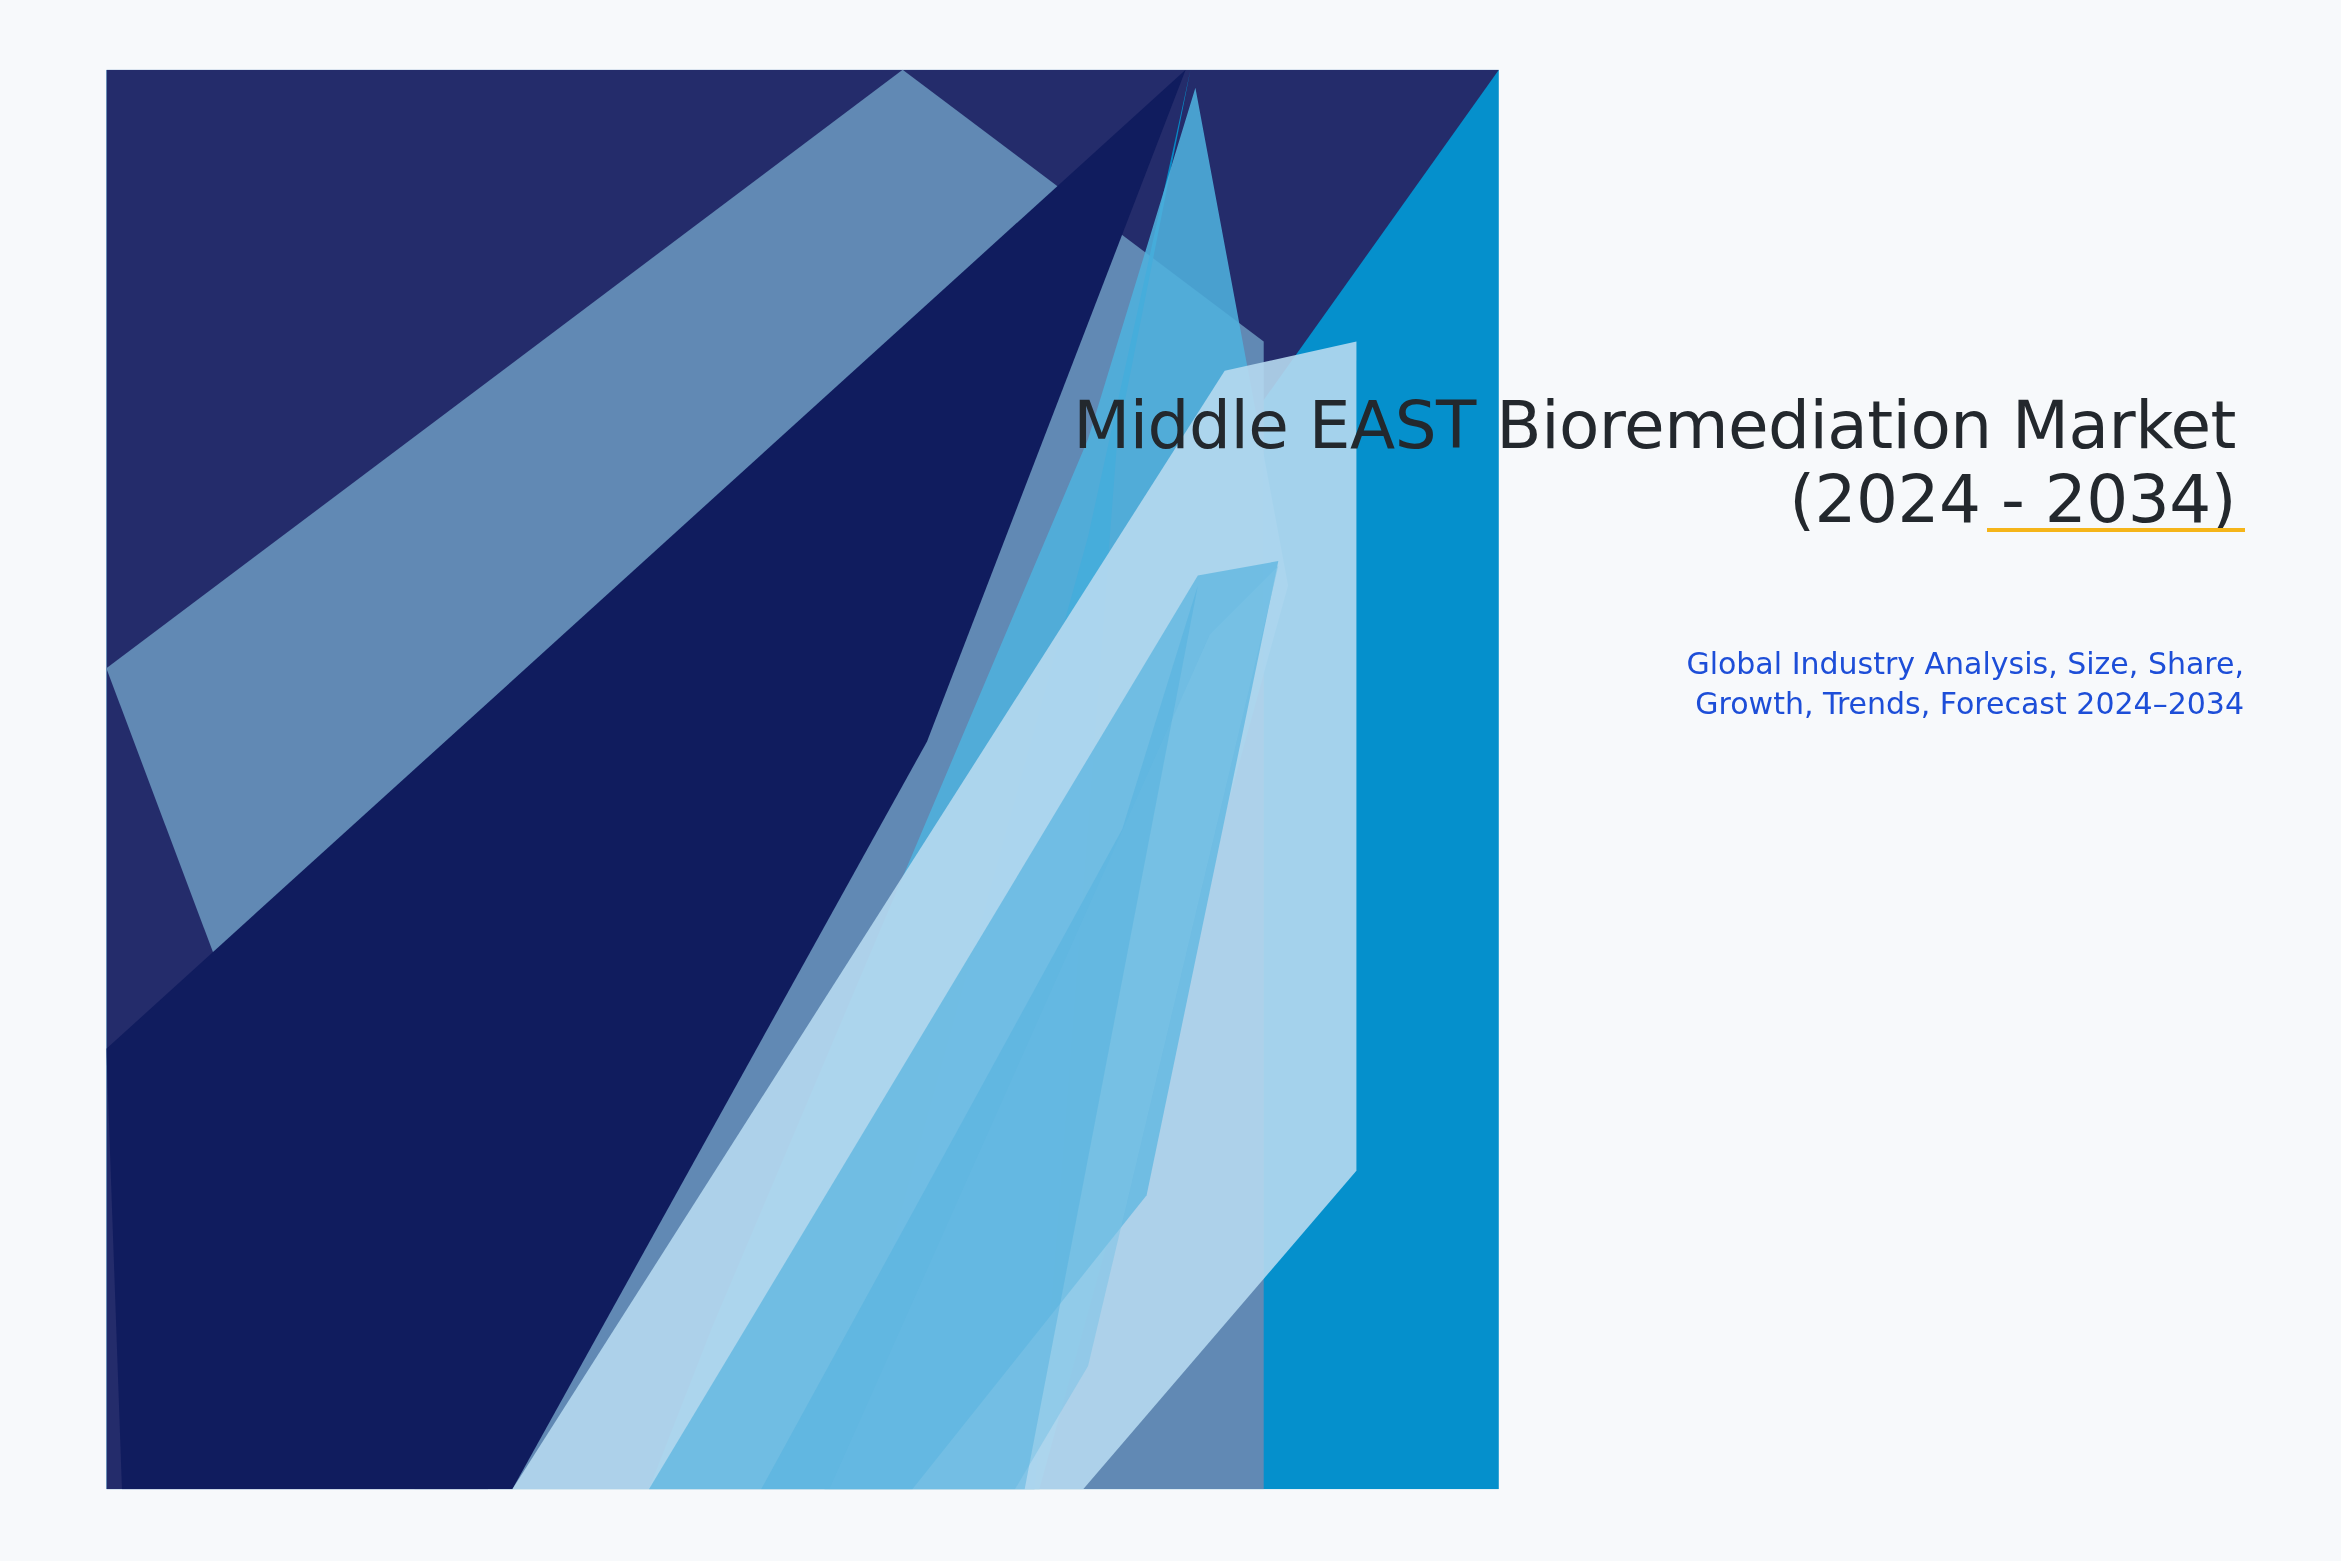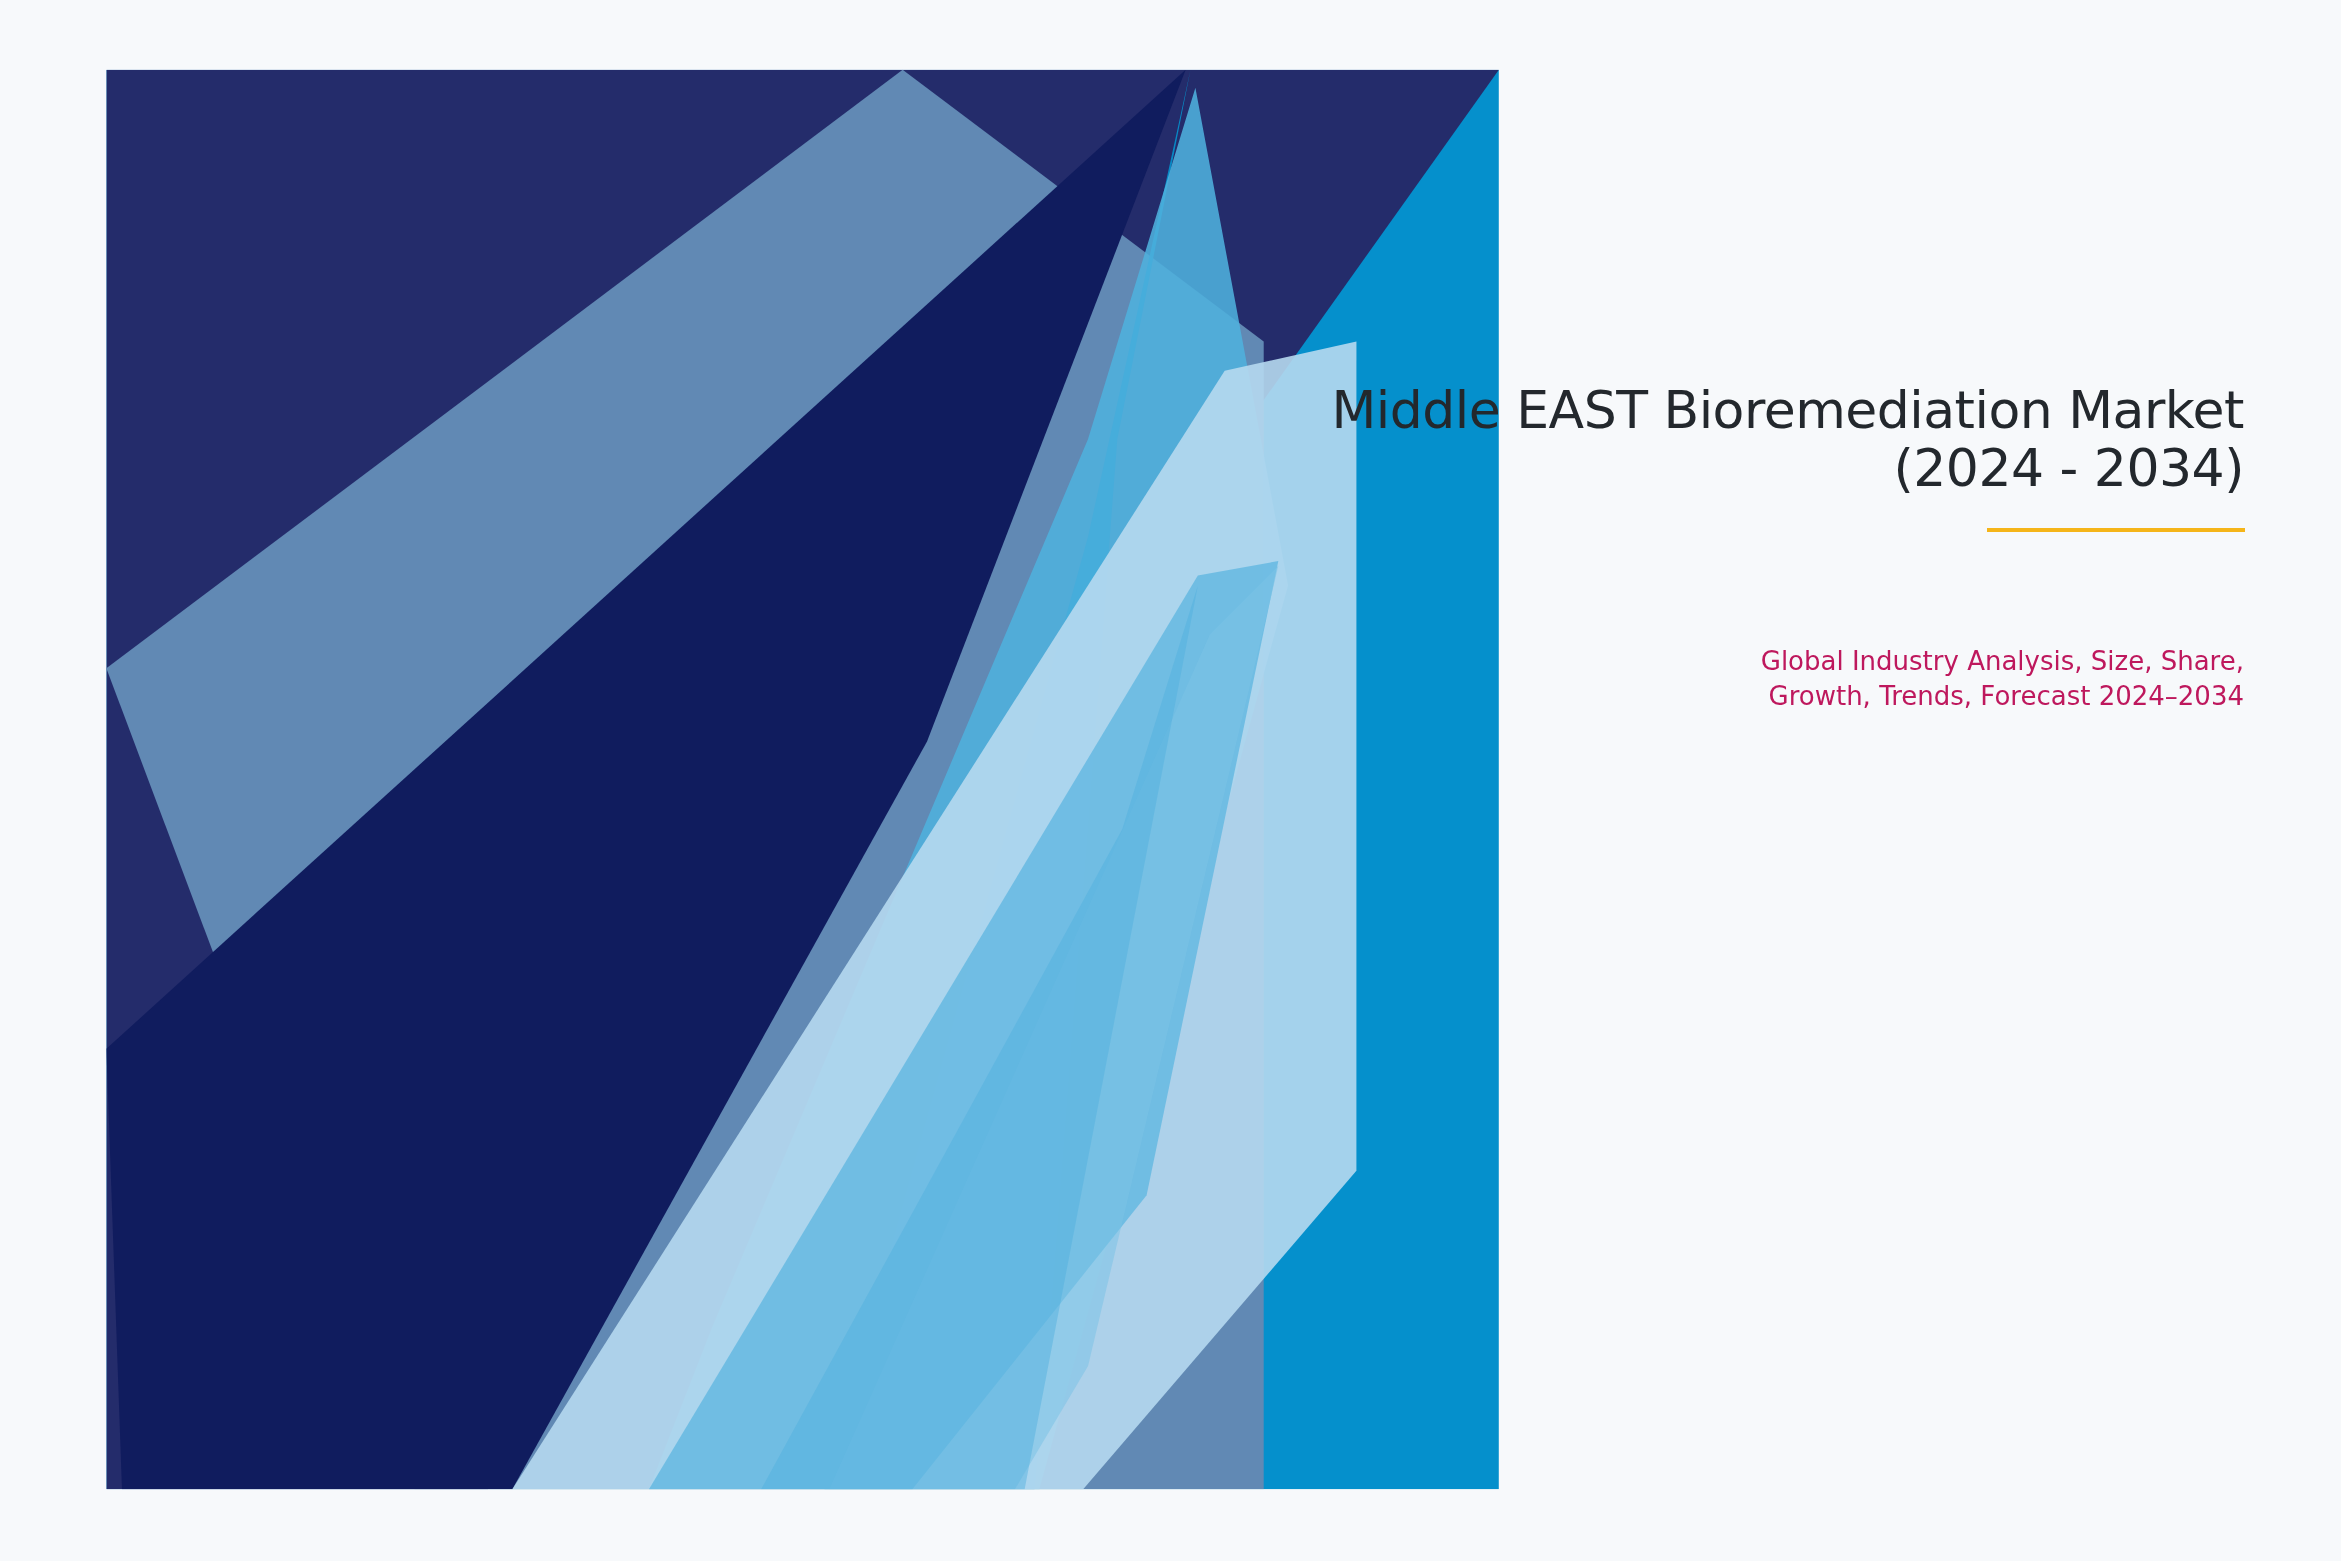--- a/index.html
+++ b/index.html
@@ -27,23 +27,23 @@
     height: 1561px;
   }
   .text-block {
     position: absolute;
     left: 829px;
     top: 381px;
     width: 1415px;
     text-align: right;
   }
   .title {
-    margin: 0;
+    margin: 8px;
     font-family: "DejaVu Sans", sans-serif;
-    font-size: 52px;
+    font-size: 66px;
     line-height: 1.12;
     font-weight: 400;
     color: #23282d;
     letter-spacing: -0.5px;
     white-space: pre-line;
   }
   .accent-rule {
     position: absolute;
     left: 1987px;
     top: 528px;
@@ -52,24 +52,24 @@
     background: #f5b519;
   }
   .subtitle {
     position: absolute;
     left: 1415px;
     top: 644px;
     width: 829px;
     margin: 0;
     text-align: right;
     font-family: "DejaVu Sans", sans-serif;
-    font-size: 26px;
+    font-size: 30px;
     line-height: 1.33;
     font-weight: 400;
-    color: #be185d;
+    color: #1d4ed8;
     white-space: pre-line;
   }
 </style>
 </head>
 <body>
 
 <div class="cover">
 
   <svg class="artwork" viewBox="0 0 4800 3200" preserveAspectRatio="none">
     <defs>

